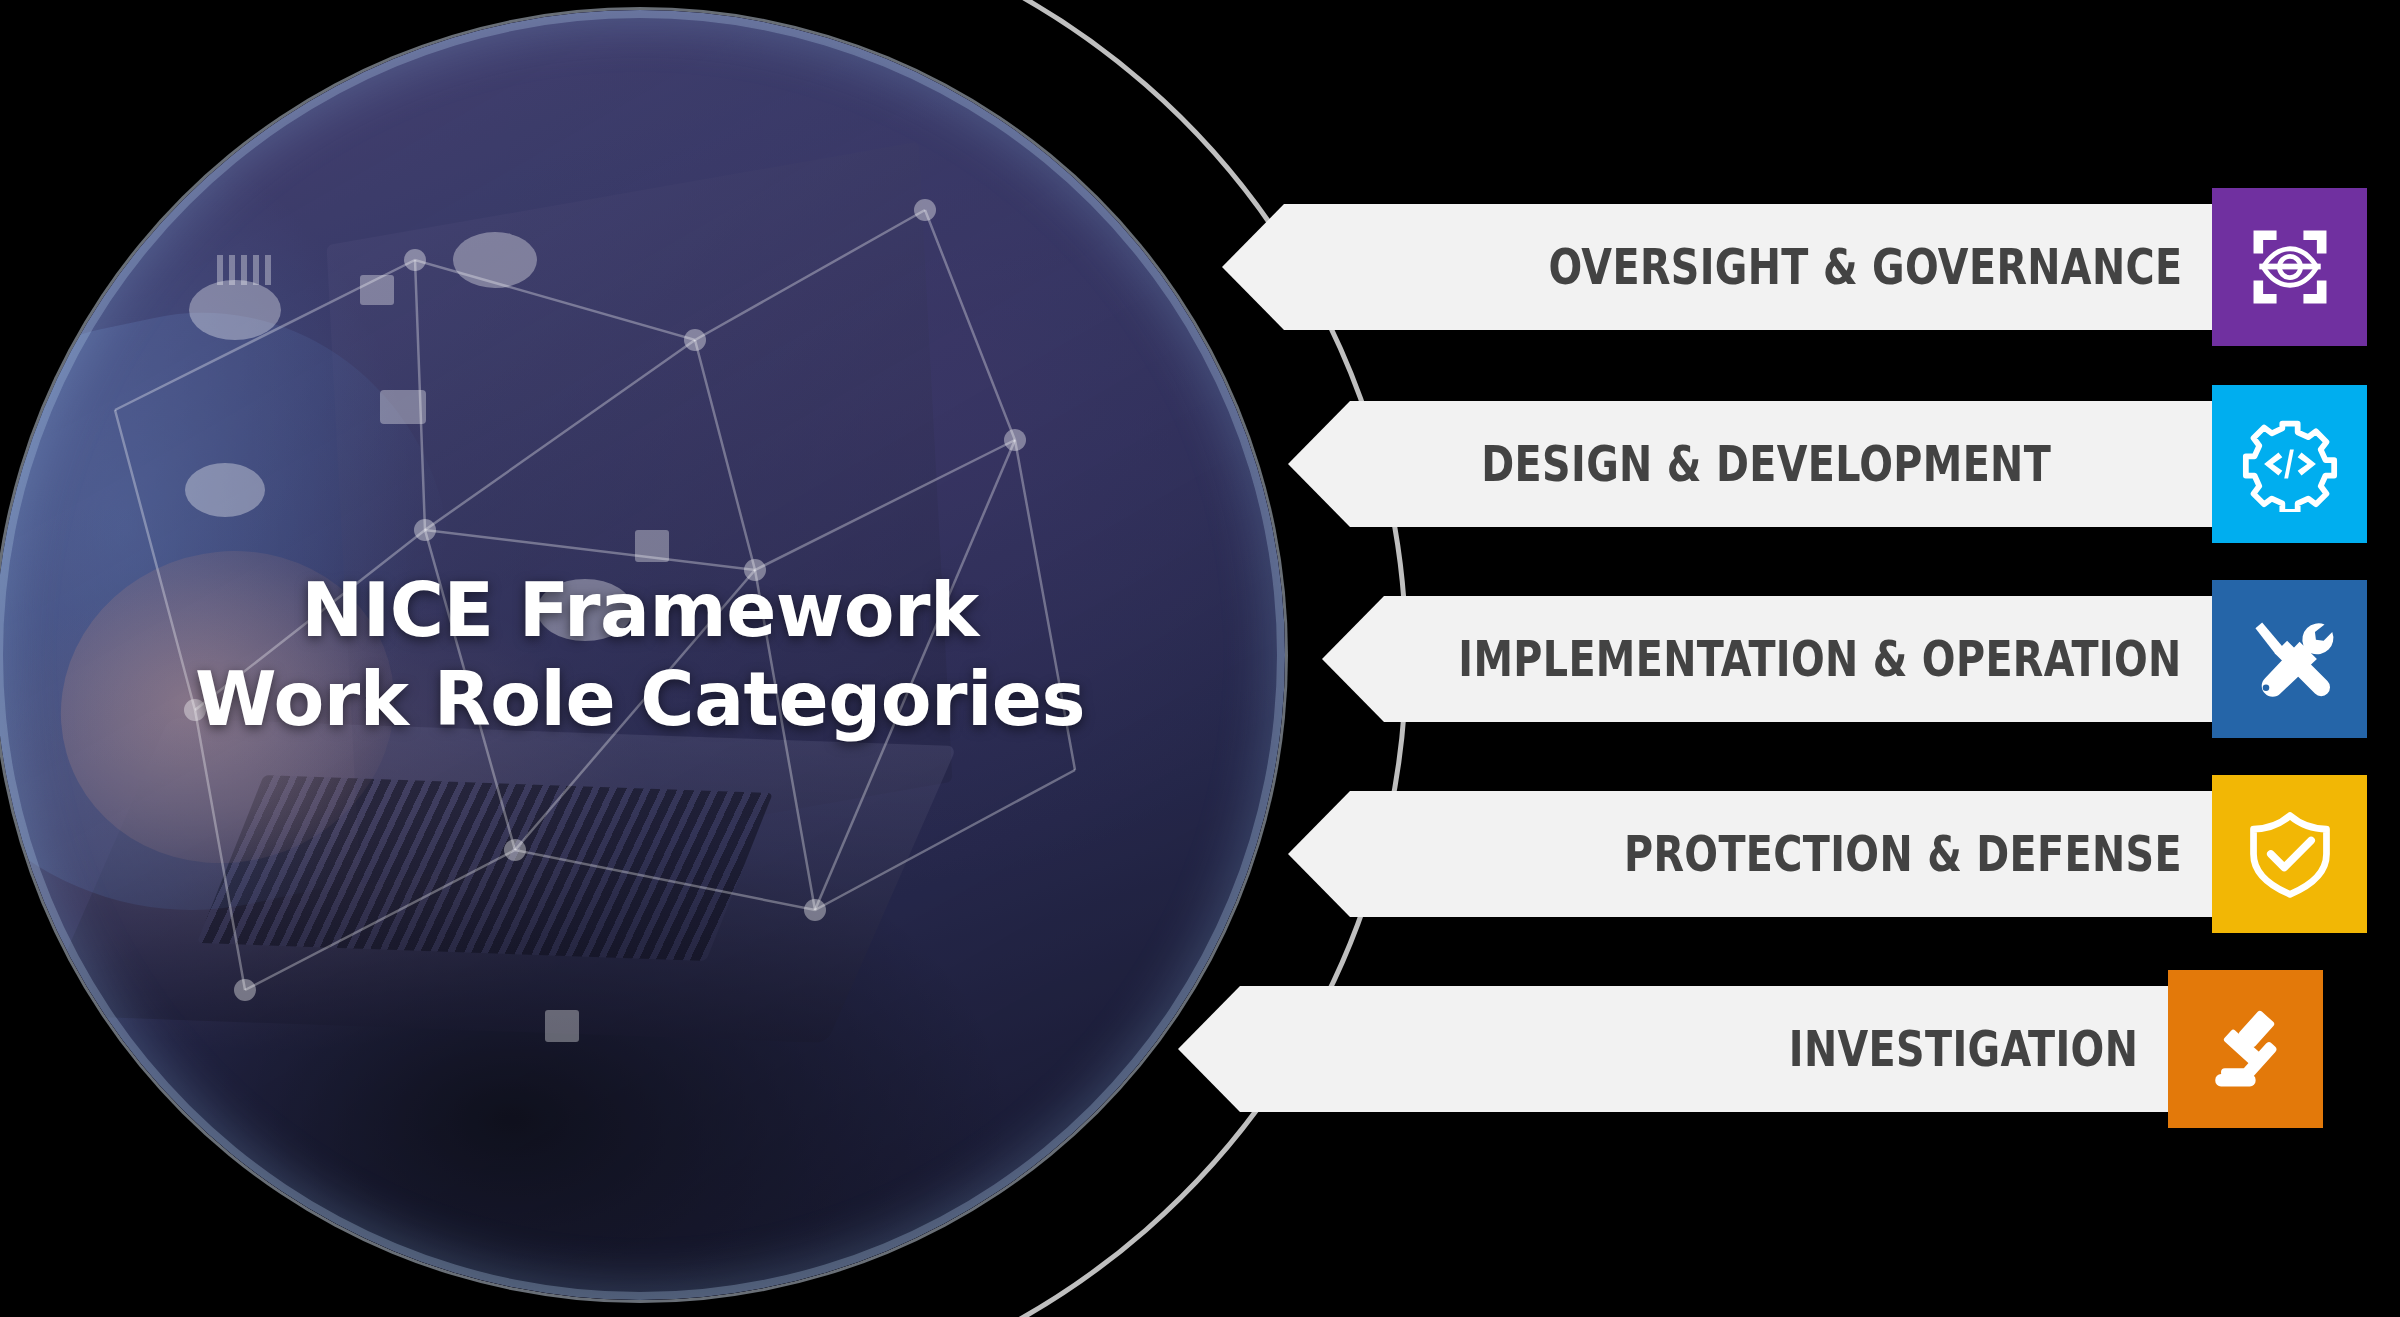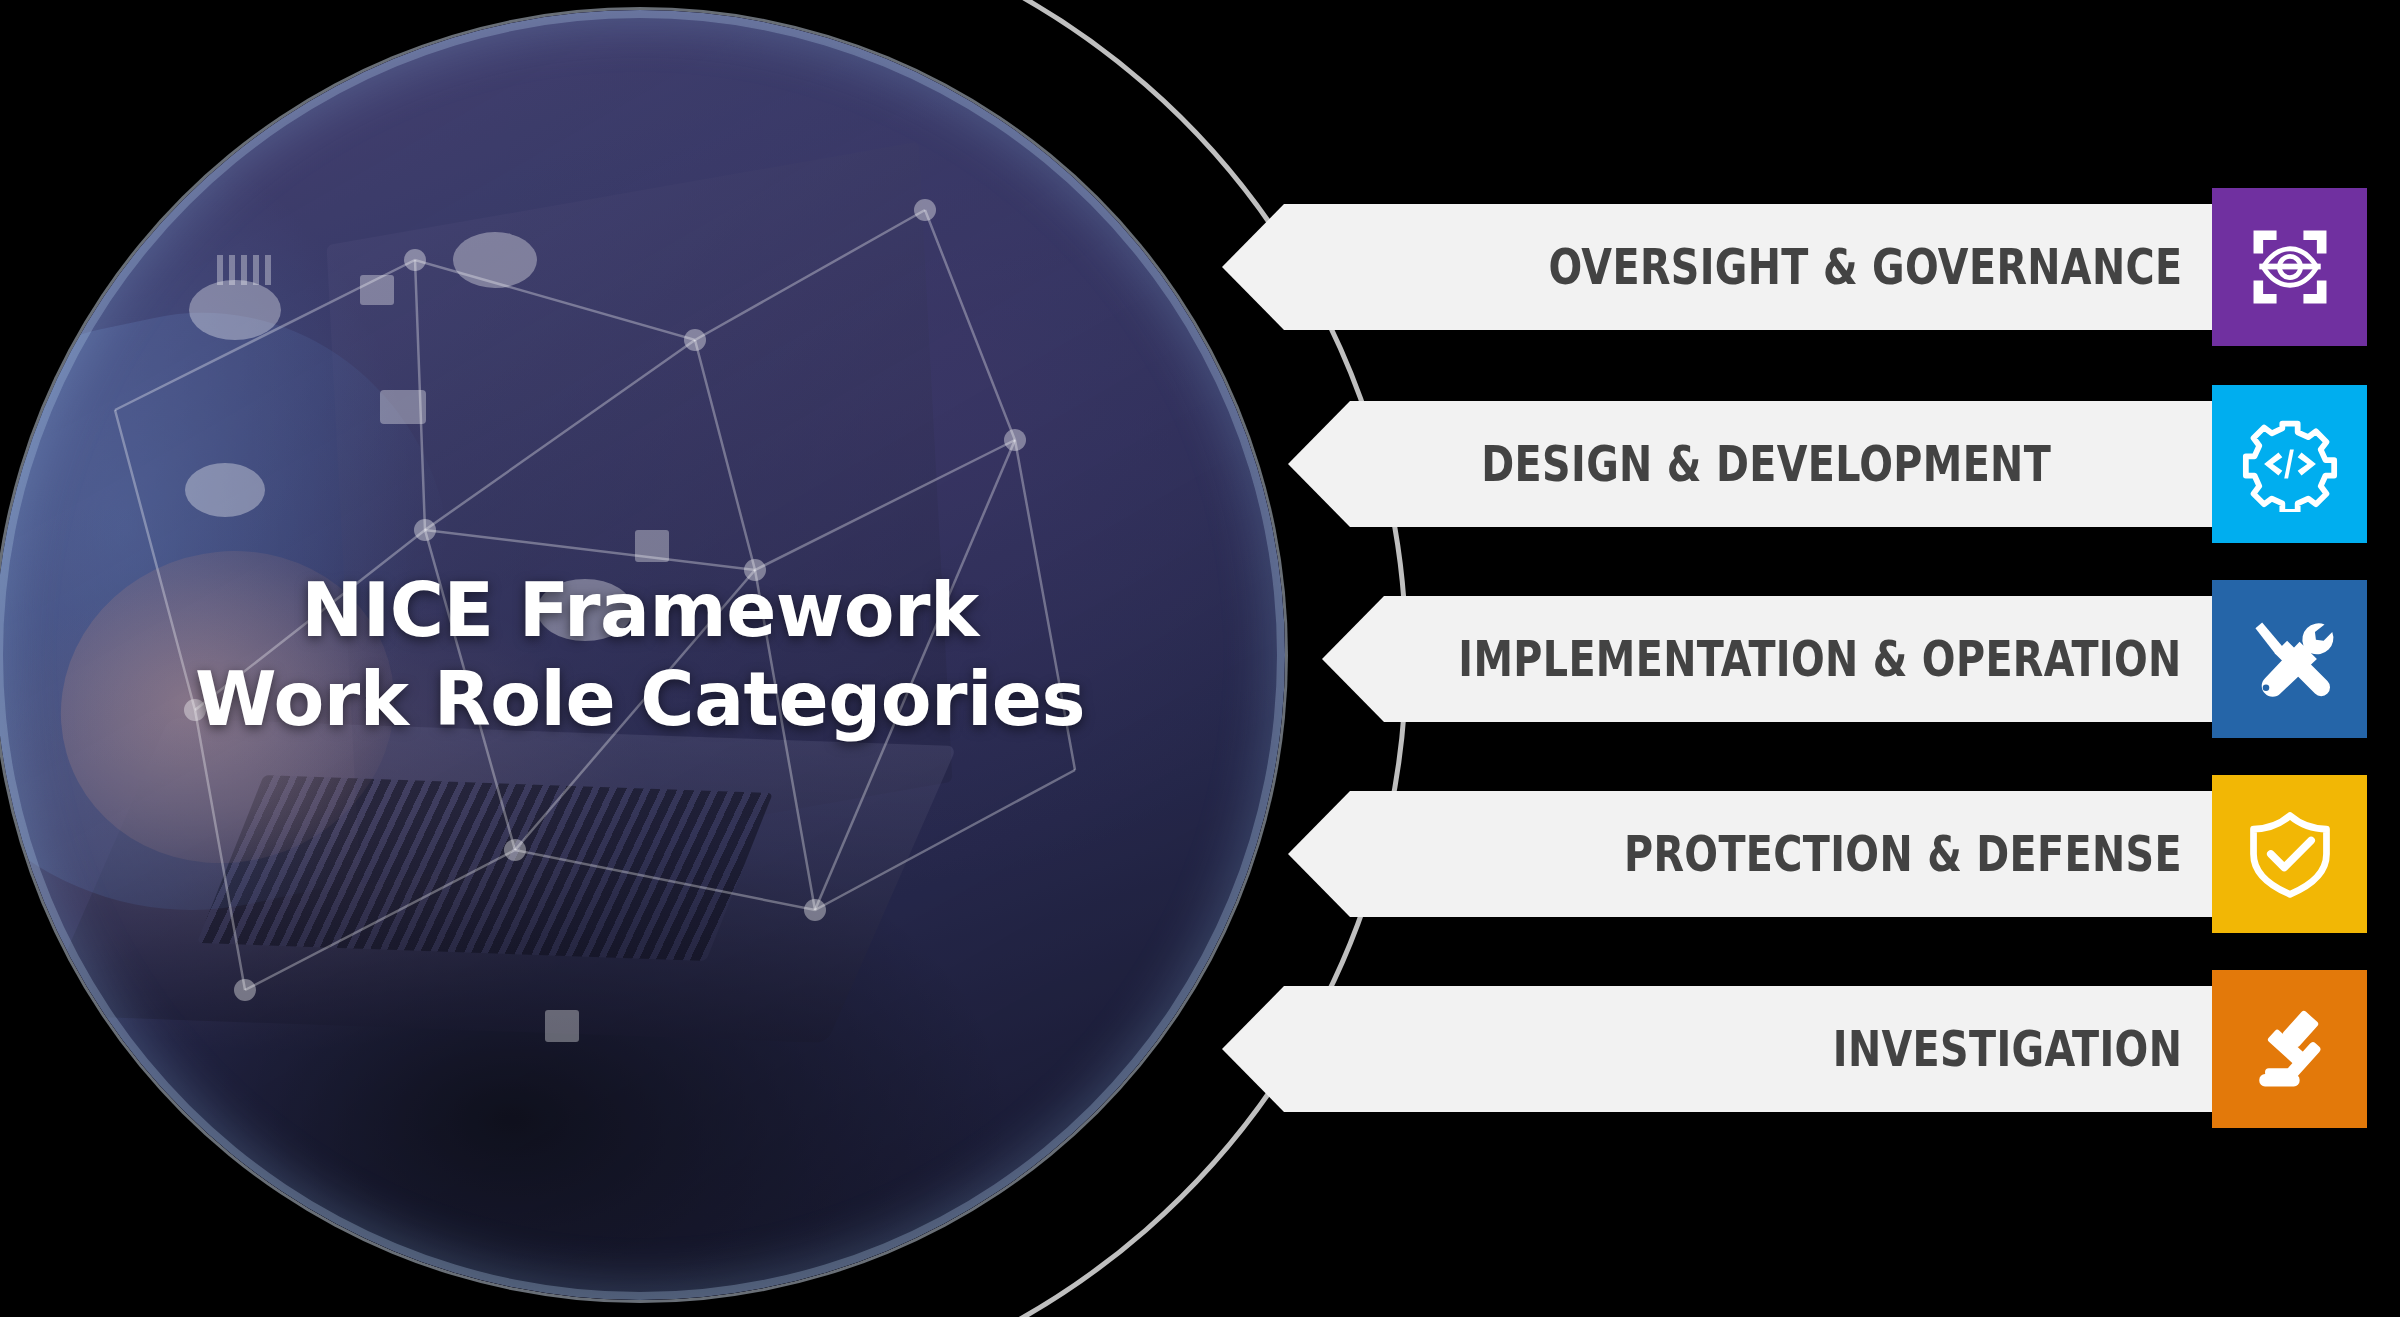--- a/index.html
+++ b/index.html
@@ -302,21 +302,21 @@
       <span class="banner-label">PROTECTION &amp; DEFENSE</span>
     </div>
     <div class="icon-tile" style="left:924px; background:#F2B705;">
       <svg viewBox="0 0 100 100" aria-hidden="true">
         <path fill="none" stroke="#ffffff" stroke-width="7" stroke-linejoin="round" d="M50 10 C64 22 78 24 88 24 v26 c0 22-19 34-38 42 C31 84 12 72 12 50 V24 c10 0 24-2 38-14z"></path>
         <polyline fill="none" stroke="#ffffff" stroke-width="8" stroke-linecap="round" stroke-linejoin="round" points="30,50 44,64 72,36"></polyline>
       </svg>
     </div>
   </div>
 
-  <div class="banner-row" style="left:1222px; top:970px; width:1144px;">
+  <div class="banner-row" style="left:1178px; top:970px; width:1144px;">
     <div class="plate-shadow" style="left:994px;"></div>
     <div class="banner-plate" style="width:994px;">
       <span class="banner-label">INVESTIGATION</span>
     </div>
     <div class="icon-tile" style="left:990px; background:#E3790A;">
       <svg viewBox="0 0 100 100" aria-hidden="true">
         <g fill="#ffffff">
           <rect x="50" y="12" width="22" height="34" rx="3" transform="rotate(42 61 29)"></rect>
           <rect x="26" y="40" width="40" height="16" rx="3" transform="rotate(42 46 48)"></rect>
           <rect x="58" y="40" width="13" height="42" rx="4" transform="rotate(42 64 61)"></rect>

